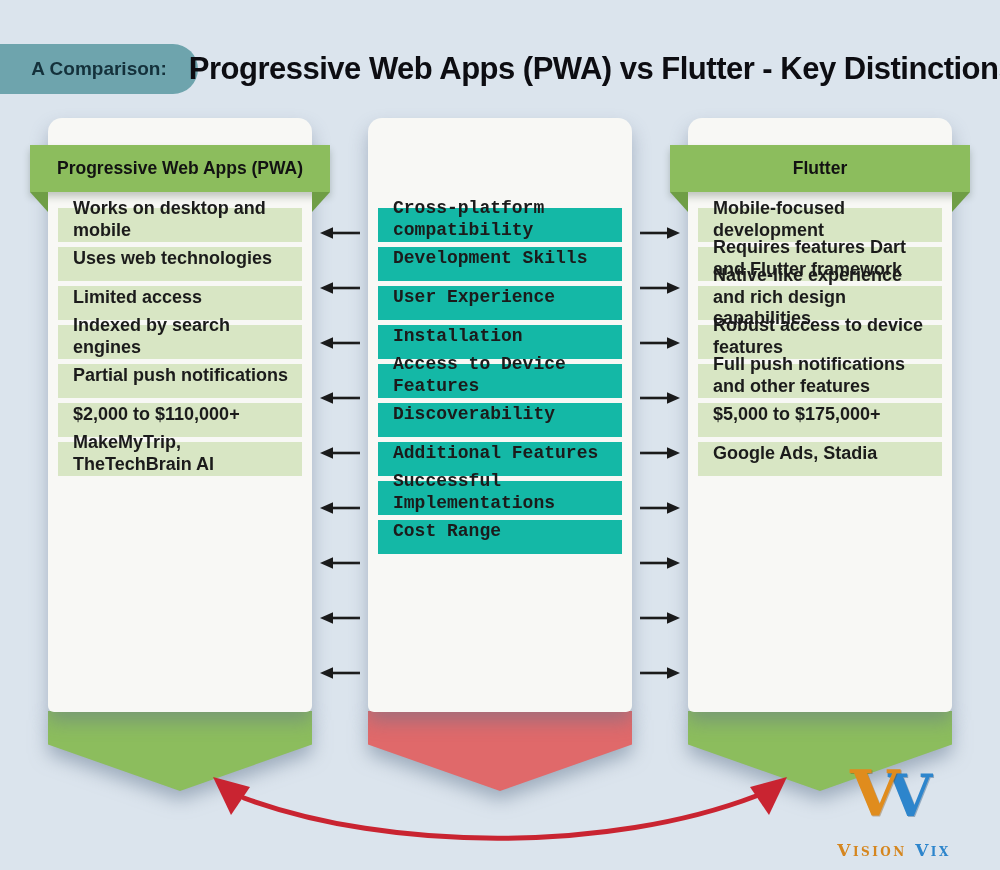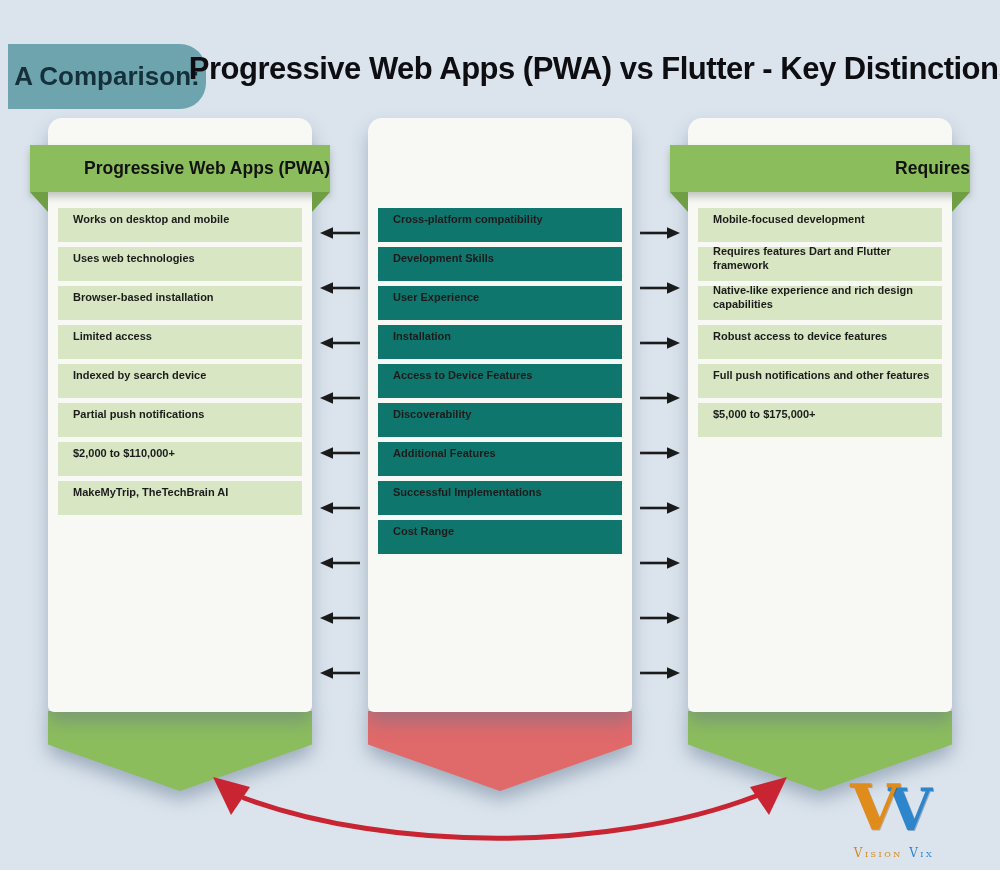--- a/index.html
+++ b/index.html
@@ -6,26 +6,26 @@
   html,body { width:1000px; height:870px; }
   body {
     position: relative;
     background: #dbe4ed;
     font-family: "Liberation Sans", sans-serif;
     overflow: hidden;
   }
 
   
   .badge {
-    position: absolute; left: 8px; top: 44px;
-    width: 198px; height: 65px;
+    position: absolute; left: 0; top: 44px;
+    width: 198px; height: 50px;
     background: #6ea4ad;
     border-radius: 0 26px 26px 0;
     display: flex; align-items: center; justify-content: center;
-    font-size: 26px; font-weight: bold; color: #14313b;
+    font-size: 19px; font-weight: bold; color: #14313b;
   }
   .title {
     position: absolute; left: 212px; right: 8px; top: 44px; height: 50px;
     display: flex; align-items: center; justify-content: center;
     font-size: 31px; font-weight: bold; color: #0d0d12;
     letter-spacing: -0.5px; white-space: nowrap;
   }
 
   
   .col { position: absolute; top: 0; width: 300px; height: 820px; }
@@ -33,21 +33,21 @@
 
   .card {
     position: absolute; left: 18px; top: 118px; width: 264px; height: 594px;
     background: #f8f8f5;
     border-radius: 14px 14px 6px 6px;
     box-shadow: 0 10px 18px rgba(98,116,141,.45);
     z-index: 1;
   }
   .ribbon {
     position: absolute; left: 0; top: 145px; width: 300px; height: 47px;
-    display: flex; align-items: center; justify-content: flex-end;
+    display: flex; align-items: center; justify-content: center;
     font-size: 17.5px; font-weight: bold; color: #121212;
     box-shadow: 0 5px 7px rgba(30,50,30,.25);
     z-index: 3;
   }
   .ribbon::before, .ribbon::after {
     content: ""; position: absolute; top: 100%;
     width: 18px; height: 20px;
   }
   .ribbon::before { left: 0;  clip-path: polygon(0 0, 100% 0, 100% 100%); }
   .ribbon::after  { right: 0; clip-path: polygon(0 0, 100% 0, 0 100%); }
@@ -56,24 +56,24 @@
   .ribbon.red    { background: #e06a6b; }
   .ribbon.red::before,    .ribbon.red::after    { background: #bc5051; }
 
   .cells {
     position: absolute; left: 28px; top: 208px; width: 244px;
     display: flex; flex-direction: column; gap: 5px; z-index: 2;
   }
   .cell {
     height: 34px; display: flex; align-items: center;
     padding: 0 10px 11px 15px;
-    font-size: 11px; font-weight: bold; color: #1b1b1b; line-height: 1.2;
+    font-size: 18px; font-weight: bold; color: #1b1b1b; line-height: 1.2;
   }
   .cell.green { background: #d8e6c4; }
-  .cell.pink  { background: #0f766e; }
+  .cell.pink  { background: #14b8a6; font-family: Liberation Mono, monospace; }
 
   .pointer-wrap {
     position: absolute; left: 18px; top: 711px; width: 264px; height: 80px;
     filter: drop-shadow(0 9px 9px rgba(96,115,140,.5));
     z-index: 0;
   }
   .pointer {
     width: 100%; height: 100%;
     clip-path: polygon(0 0, 100% 0, 100% 42%, 50% 100%, 0 42%);
   }
@@ -87,22 +87,22 @@
   
   .connector { position: absolute; left: 200px; top: 776px; width: 600px; height: 92px; }
 
   
   .logo { position: absolute; right: 26px; bottom: 10px; width: 160px; text-align: center; }
   .logo-vs { position: relative; height: 64px; }
   .logo-vs .v { position: absolute; font-family: "DejaVu Serif", serif; font-weight: bold; line-height: 60px; }
   .v-orange { left: 36px; top: 0; font-size: 64px; color: #e08c1d; z-index: 2; text-shadow: 1px 1px 0 rgba(120,70,0,.35); }
   .v-blue   { left: 74px; top: 2px; font-size: 57px; color: #2d85cc; z-index: 1; text-shadow: 1px 1px 0 rgba(10,60,110,.35); }
   .logo-text {
-    margin-top: 4px; font-family: "DejaVu Serif", serif;
-    font-size: 12px; font-weight: normal; letter-spacing: 2.5px;
+    margin-top: 12px; font-family: "DejaVu Serif", serif;
+    font-size: 17px; font-weight: bold; letter-spacing: 2.5px;
     font-variant: small-caps;
   }
   .lt-orange { color: #d5861f; }
   .lt-blue   { color: #2d85cc; }
 </style>
 </head>
 <body>
 
 <div class="badge">
   <span>A Comparison:</span>
@@ -115,27 +115,24 @@
     <span>Progressive Web Apps (PWA)</span>
   </div>
   <div class="cells">
     <div class="cell green">
         <span>Works on desktop and mobile</span>
       </div>
     <div class="cell green">
         <span>Uses web technologies</span>
       </div>
     <div class="cell green">
-        <span>Browser-based installation</span>
-      </div>
-    <div class="cell green">
         <span>Limited access</span>
       </div>
     <div class="cell green">
-        <span>Indexed by search device</span>
+        <span>Indexed by search engines</span>
       </div>
     <div class="cell green">
         <span>Partial push notifications</span>
       </div>
     <div class="cell green">
         <span>$2,000 to $110,000+</span>
       </div>
     <div class="cell green">
         <span>MakeMyTrip, TheTechBrain AI</span>
       </div>
@@ -177,40 +174,43 @@
       </div>
   </div>
   <div class="pointer-wrap">
       <div class="pointer red"></div>
     </div>
 </section>
 
 <section class="col c3">
   <div class="card"></div>
   <div class="ribbon green">
-    <span>Requires</span>
+    <span>Flutter</span>
   </div>
   <div class="cells">
     <div class="cell green">
         <span>Mobile-focused development</span>
       </div>
     <div class="cell green">
         <span>Requires features Dart and Flutter framework</span>
       </div>
     <div class="cell green">
         <span>Native-like experience and rich design capabilities</span>
       </div>
     <div class="cell green">
         <span>Robust access to device features</span>
       </div>
     <div class="cell green">
         <span>Full push notifications and other features</span>
       </div>
     <div class="cell green">
         <span>$5,000 to $175,000+</span>
+      </div>
+    <div class="cell green">
+        <span>Google Ads, Stadia</span>
       </div>
   </div>
   <div class="pointer-wrap">
       <div class="pointer green"></div>
     </div>
 </section>
 
 <div id="arrow-layer">
     <div class="rarrow" style="left: 318px; top: 226px;">
       <svg viewBox="0 0 44 14">

